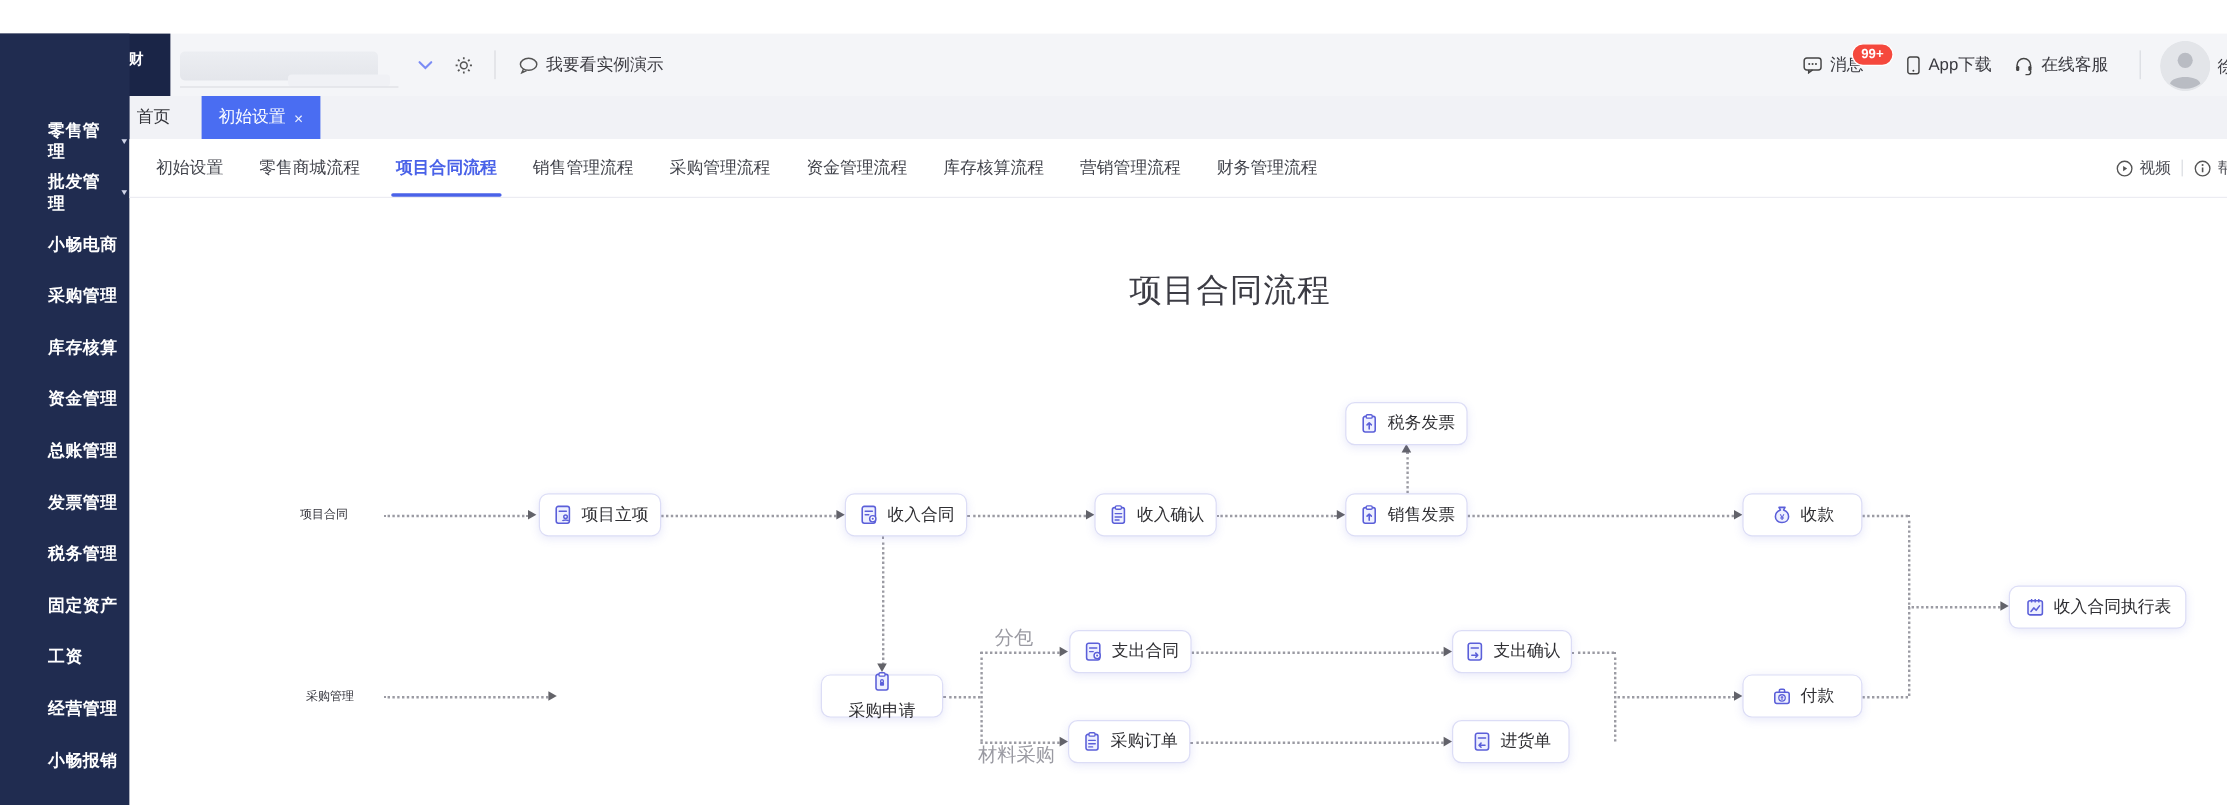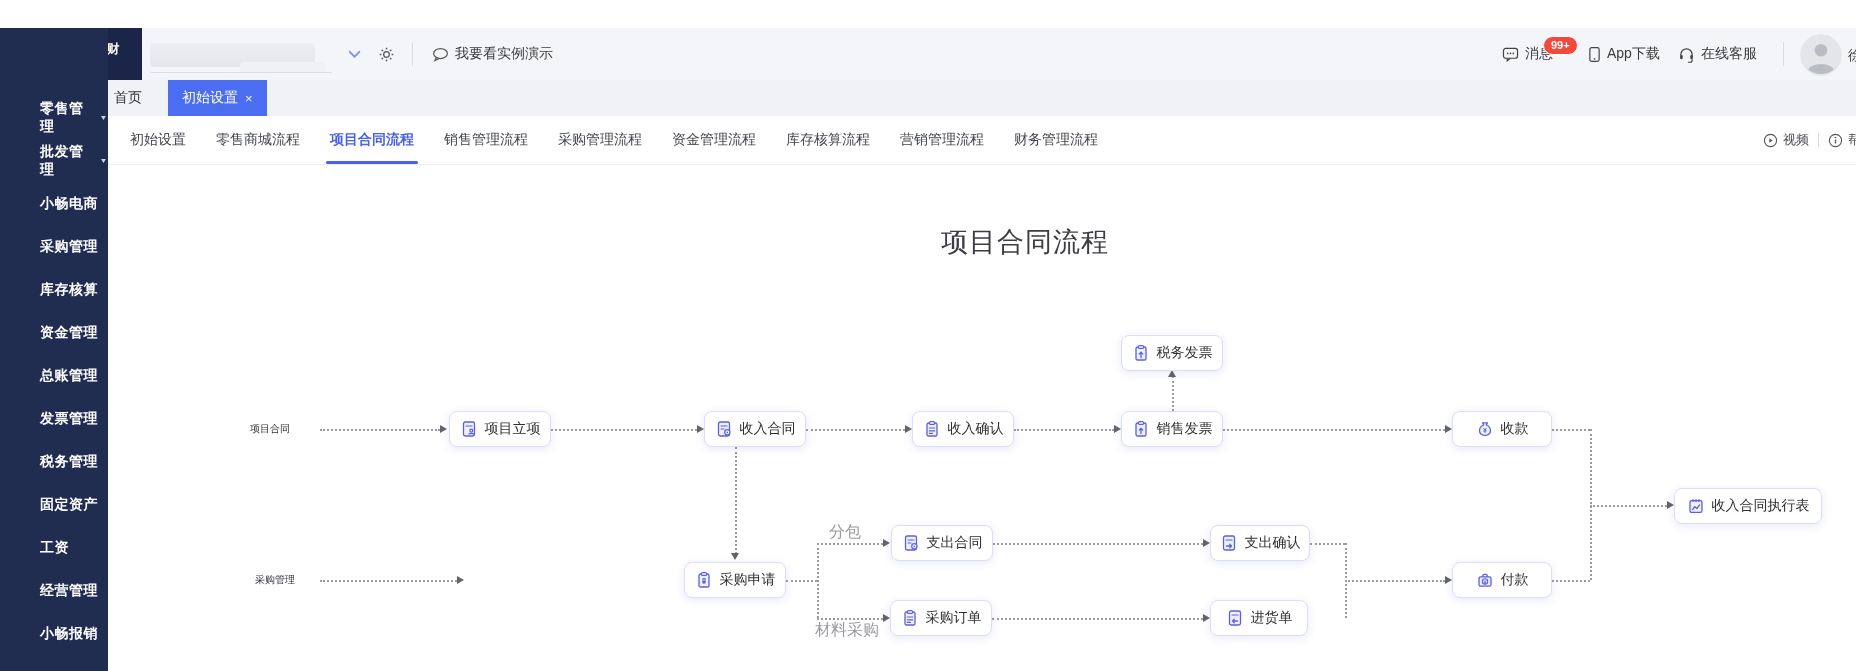--- a/index.html
+++ b/index.html
@@ -379,21 +379,21 @@
         <svg viewBox="0 0 18 18">
           <rect x="3" y="3.6" width="12" height="11.8" rx="1.6" fill="#eef0ff" stroke="#5b5fd9" stroke-width="1.3"></rect>
           <line x1="6" y1="2.2" x2="6" y2="5" stroke="#5b5fd9" stroke-width="1.2"></line>
           <line x1="9" y1="2.2" x2="9" y2="5" stroke="#5b5fd9" stroke-width="1.2"></line>
           <line x1="12" y1="2.2" x2="12" y2="5" stroke="#5b5fd9" stroke-width="1.2"></line>
           <polyline points="5.5,12.6 7.8,9.6 9.8,11.6 12.6,7.9" fill="none" stroke="#5b5fd9" stroke-width="1.3" stroke-linecap="round" stroke-linejoin="round"></polyline>
         </svg>
       </span>
       <span>收入合同执行表</span>
     </div>
-    <div class="fnode" style="left: 589px; top: 444px; width: 102px;">
+    <div class="fnode" style="left: 589px; top: 444px; width: 102px; flex-direction: column;">
       <span class="icn">
         <svg viewBox="0 0 18 18">
           <rect x="4" y="3" width="10" height="13" rx="1.6" fill="#eef0ff" stroke="#5b5fd9" stroke-width="1.3"></rect>
           <rect x="6.5" y="1.6" width="5" height="2.8" rx="1" fill="#fff" stroke="#5b5fd9" stroke-width="1.1"></rect>
           <rect x="7.3" y="9.4" width="3.4" height="3" rx=".6" fill="#5b5fd9"></rect>
           <path d="M7.9 9.4V8.5a1.1 1.1 0 0 1 2.2 0v.9" fill="none" stroke="#5b5fd9" stroke-width="1.1"></path>
         </svg>
       </span>
       <span>采购申请</span>
     </div>

